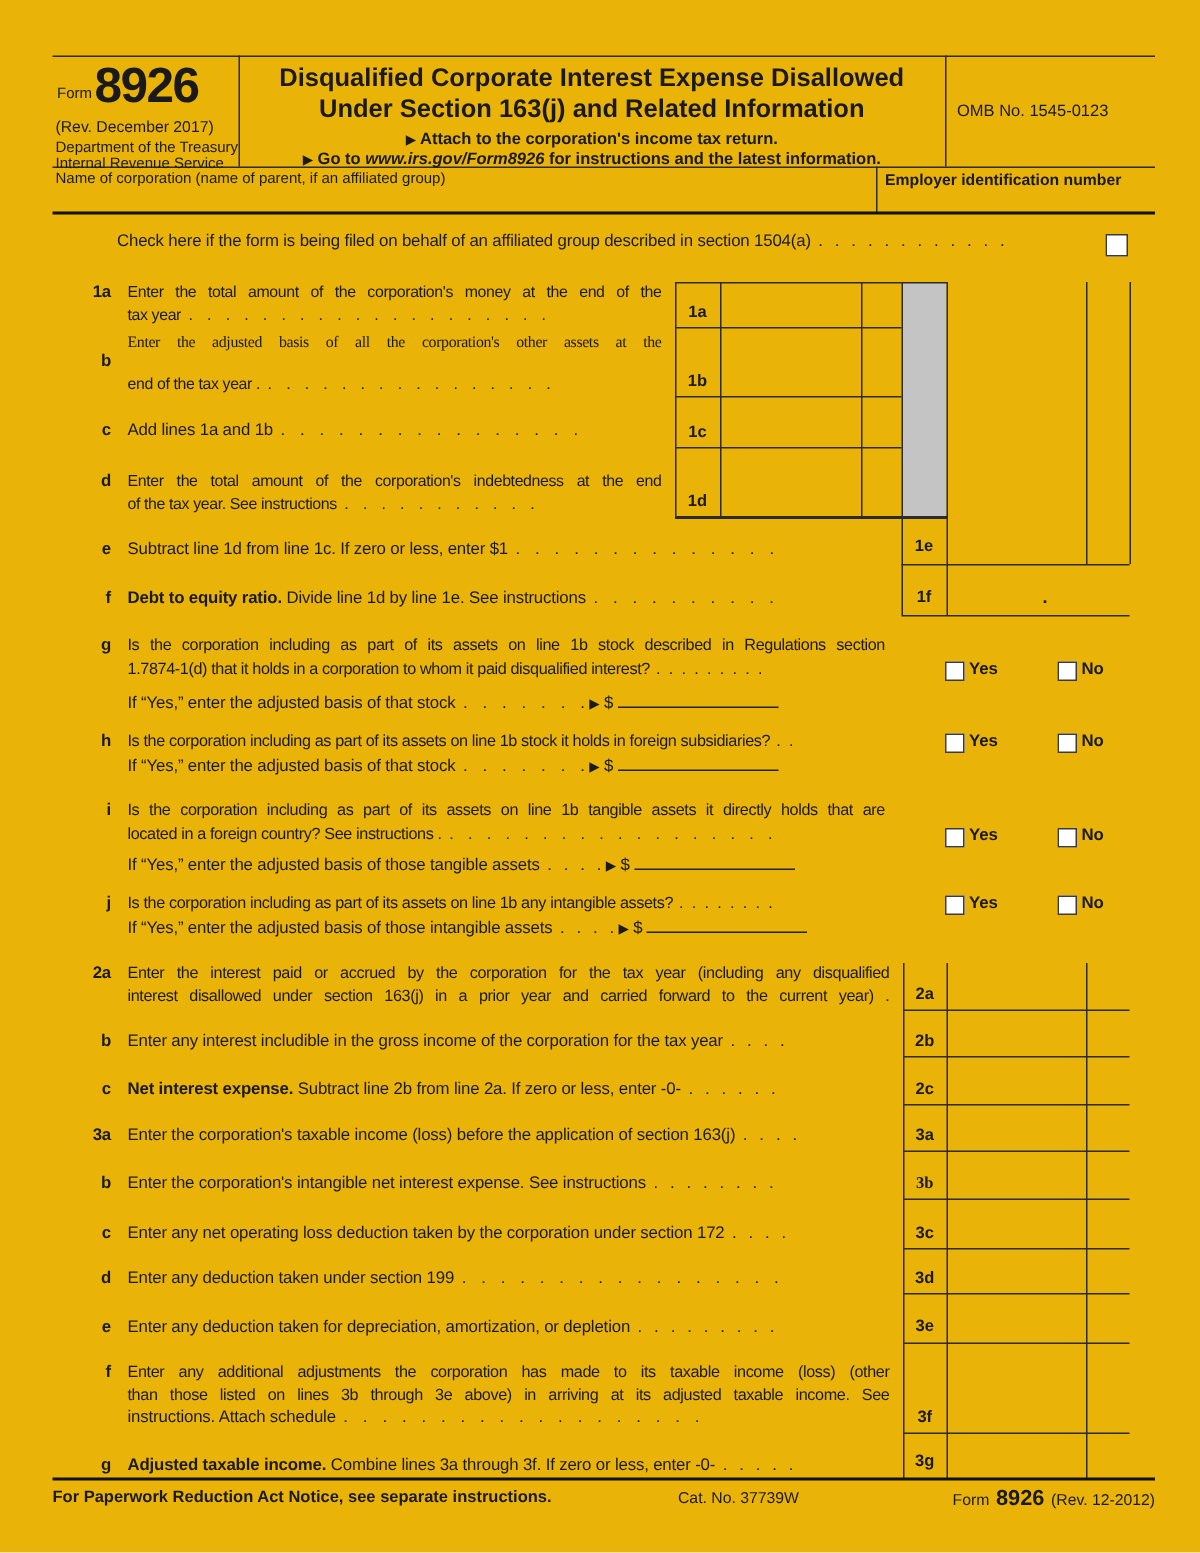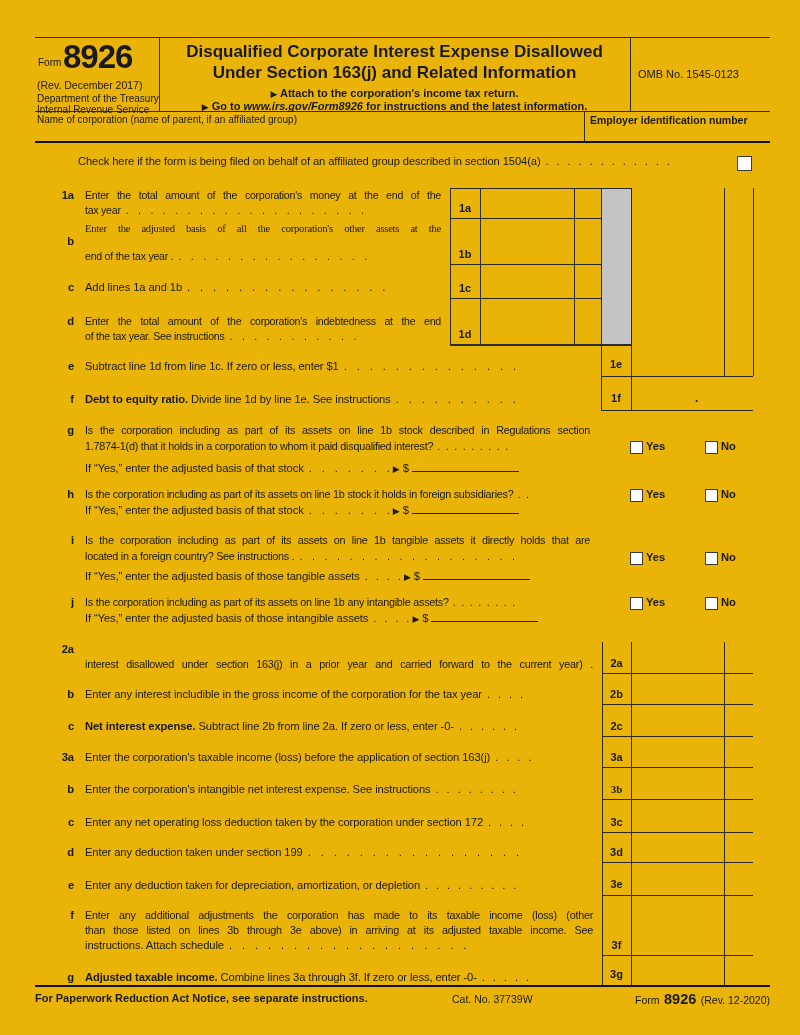--- a/index.html
+++ b/index.html
@@ -176,20 +176,21 @@
   <div class="fld" style="left:632px;top:707px;width:120px;height:28px;"></div>
   <div class="fld" style="left:632px;top:738px;width:120px;height:28px;"></div>
   <div class="fld" style="left:632px;top:770px;width:120px;height:28px;"></div>
   <div class="fld" style="left:632px;top:802px;width:120px;height:29px;"></div>
   <div class="fld" style="left:632px;top:834px;width:120px;height:27px;"></div>
   <div class="fld" style="left:632px;top:864px;width:120px;height:30px;"></div>
   <div class="fld" style="left:632px;top:897px;width:120px;height:57px;"></div>
   <div class="fld" style="left:632px;top:957px;width:120px;height:27px;"></div>
 
   <div class="abs t num" style="top:642px;">2a</div>
+  <div class="abs t q just" style="left:85px;top:642px;width:508px;">Enter the interest paid or accrued by the corporation for the tax year (including any disqualified</div>
   <div class="abs t q just" style="left:85px;top:657px;width:508px;">interest disallowed under section 163(j) in a prior year and carried forward to the current year) .</div>
 
   <div class="abs t num" style="top:687px;">b</div>
   <div class="abs t" style="left:85px;top:687px;"><span>Enter any interest includible in the gross income of the corporation for the tax year</span><span class="dots-m">. . . .</span></div>
 
   <div class="abs t num" style="top:719px;">c</div>
   <div class="abs t" style="left:85px;top:719px;"><b>Net interest expense.</b><span> Subtract line 2b from line 2a. If zero or less, enter -0-</span><span class="dots-m">. . . . . .</span></div>
 
   <div class="abs t num" style="top:750px;">3a</div>
   <div class="abs t" style="left:85px;top:750px;"><span>Enter the corporation's taxable income (loss) before the application of section 163(j)</span><span class="dots-m">. . . .</span></div>
@@ -213,16 +214,16 @@
 
   <div class="abs t num" style="top:970px;">g</div>
   <div class="abs t" style="left:85px;top:970px;"><b>Adjusted taxable income.</b><span> Combine lines 3a through 3f. If zero or less, enter -0-</span><span class="dots-m">. . . . .</span></div>
 
   <div class="hl thk" style="left:35px;top:985px;width:735px;"></div>
   <div class="abs b" style="left:35px;top:992px;font-size:11px;">For Paperwork Reduction Act Notice, see separate instructions.</div>
   <div class="abs" style="left:452px;top:993px;font-size:10.5px;">Cat. No. 37739W</div>
   <div class="abs" style="left:560px;top:990px;width:210px;text-align:right;white-space:nowrap;">
     <span style="font-size:10.5px;">Form</span>
     <span class="b" style="font-size:14.5px;">8926</span>
-    <span style="font-size:10.5px;">(Rev. 12-2020)</span>
+    <span style="font-size:10.5px;">(Rev. 12-2012)</span>
   </div>
 
 </div>
 
 </body></html>

